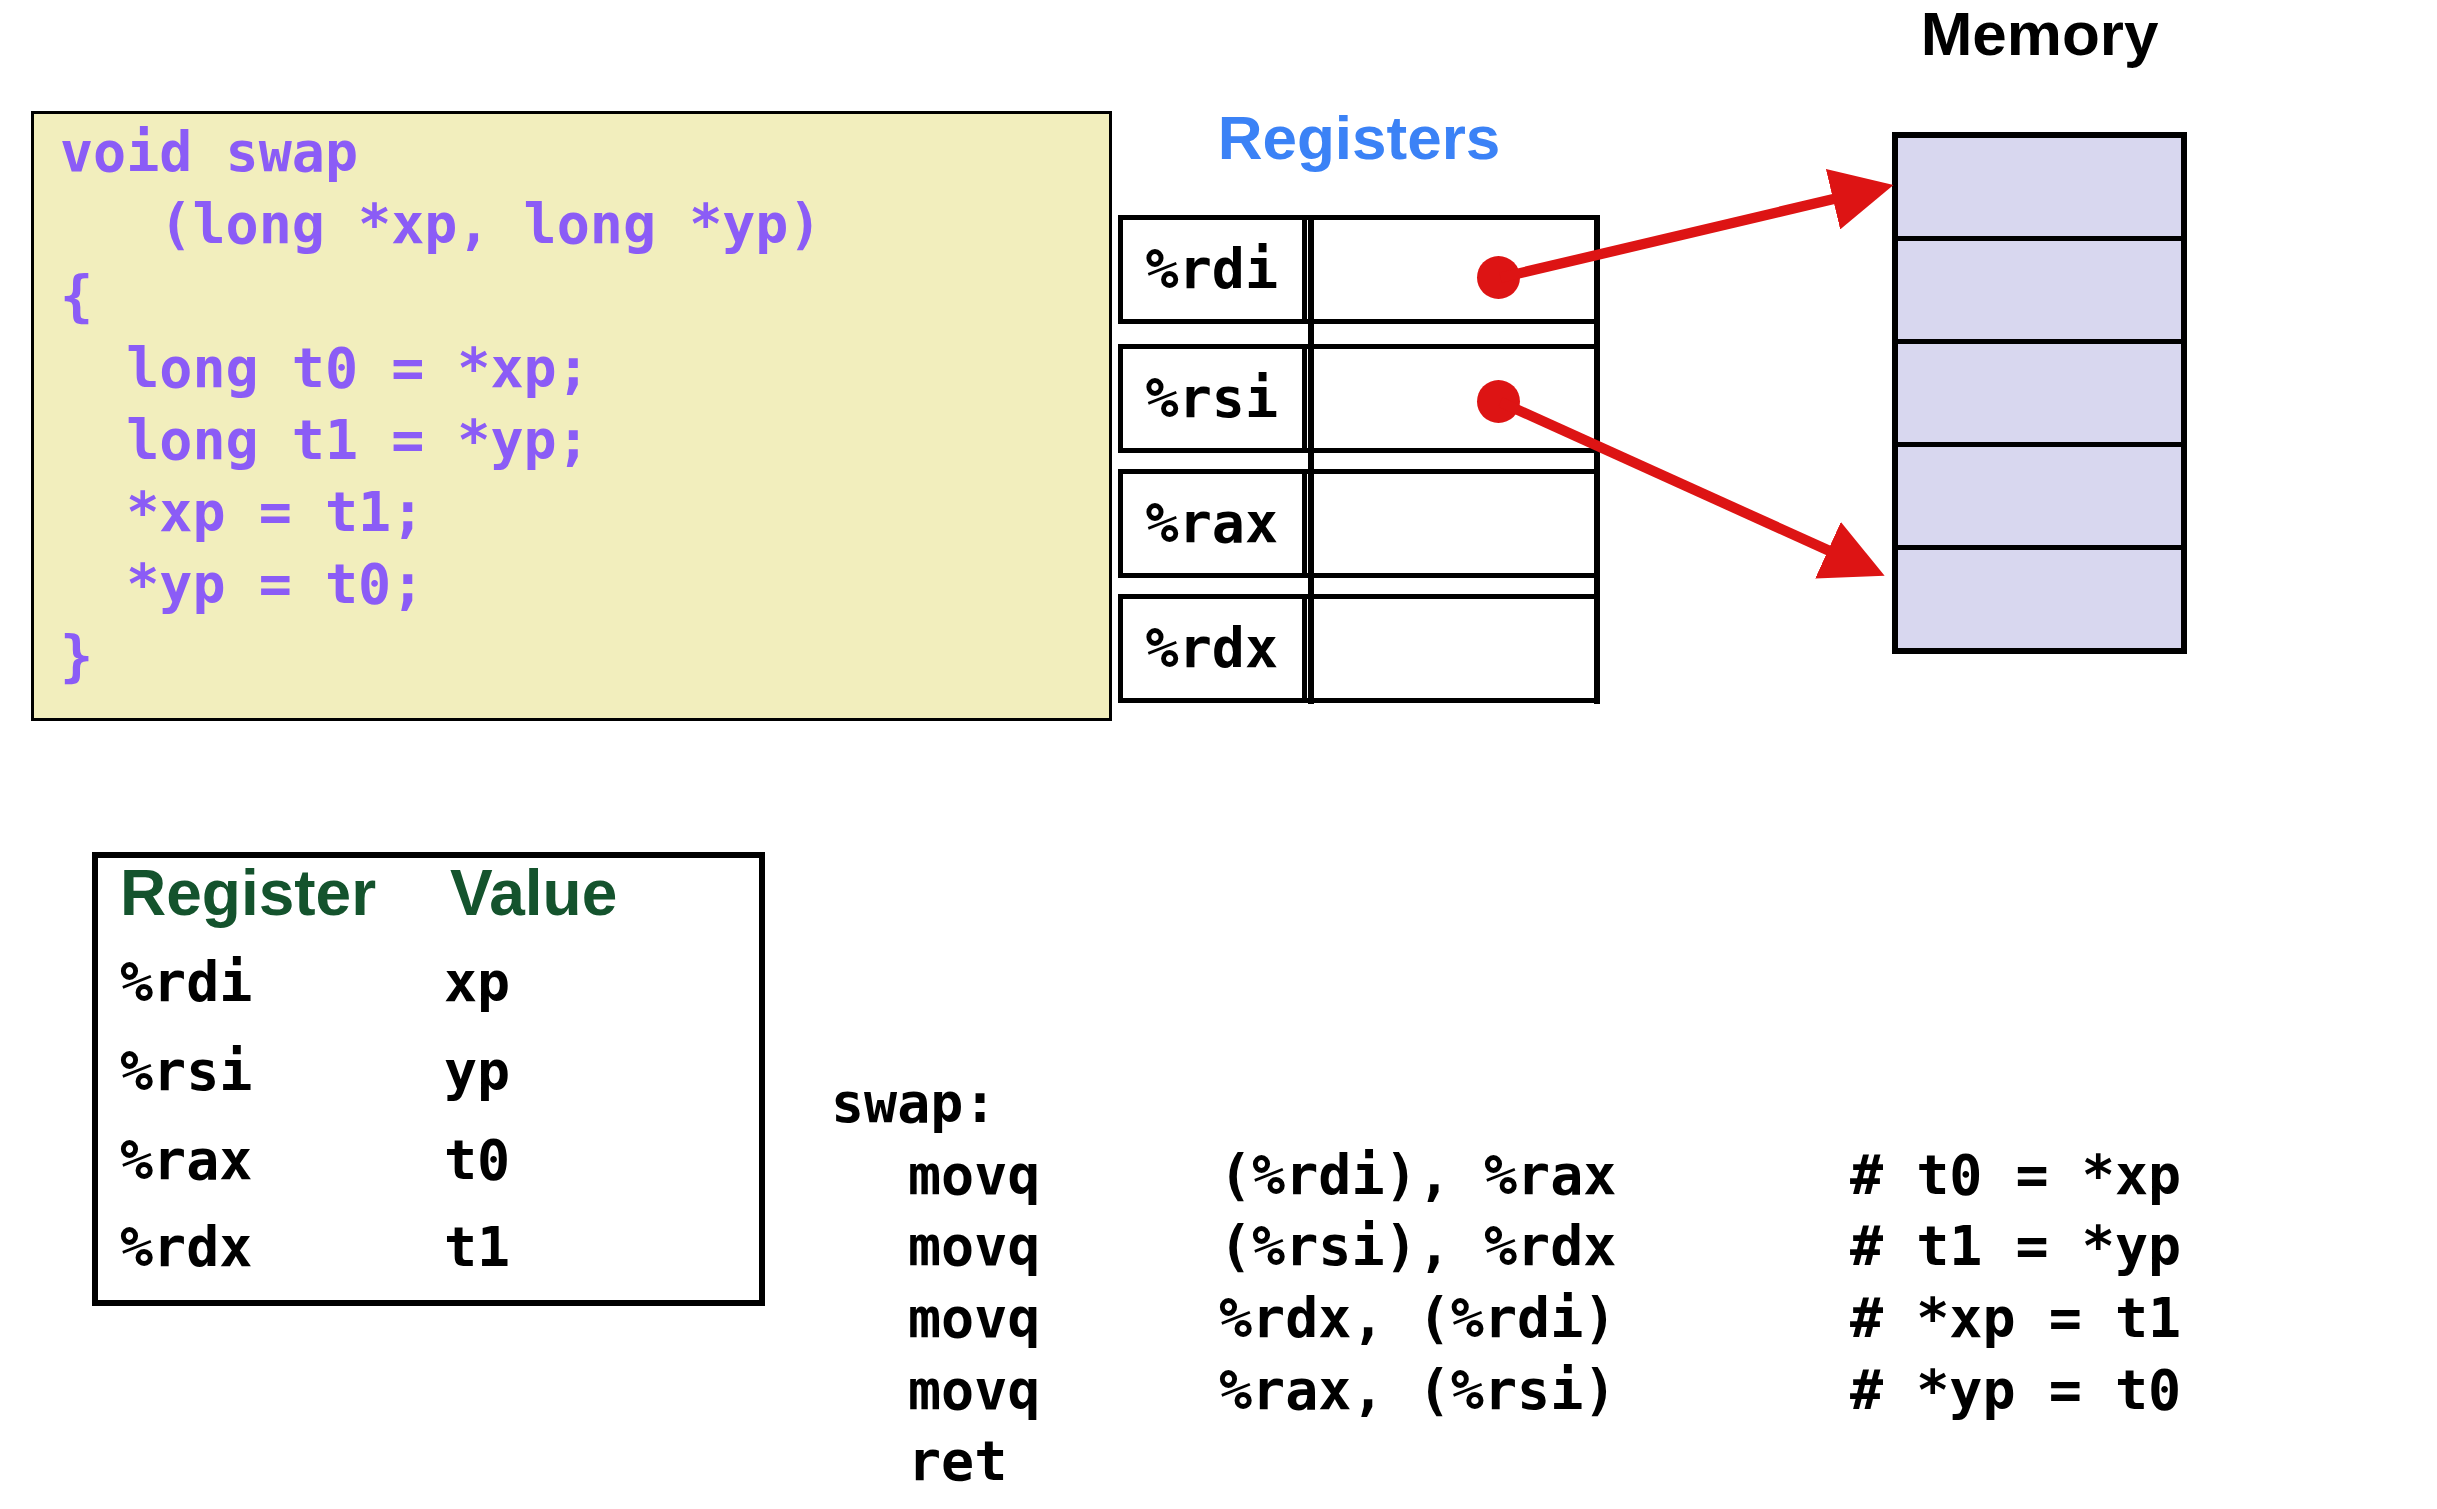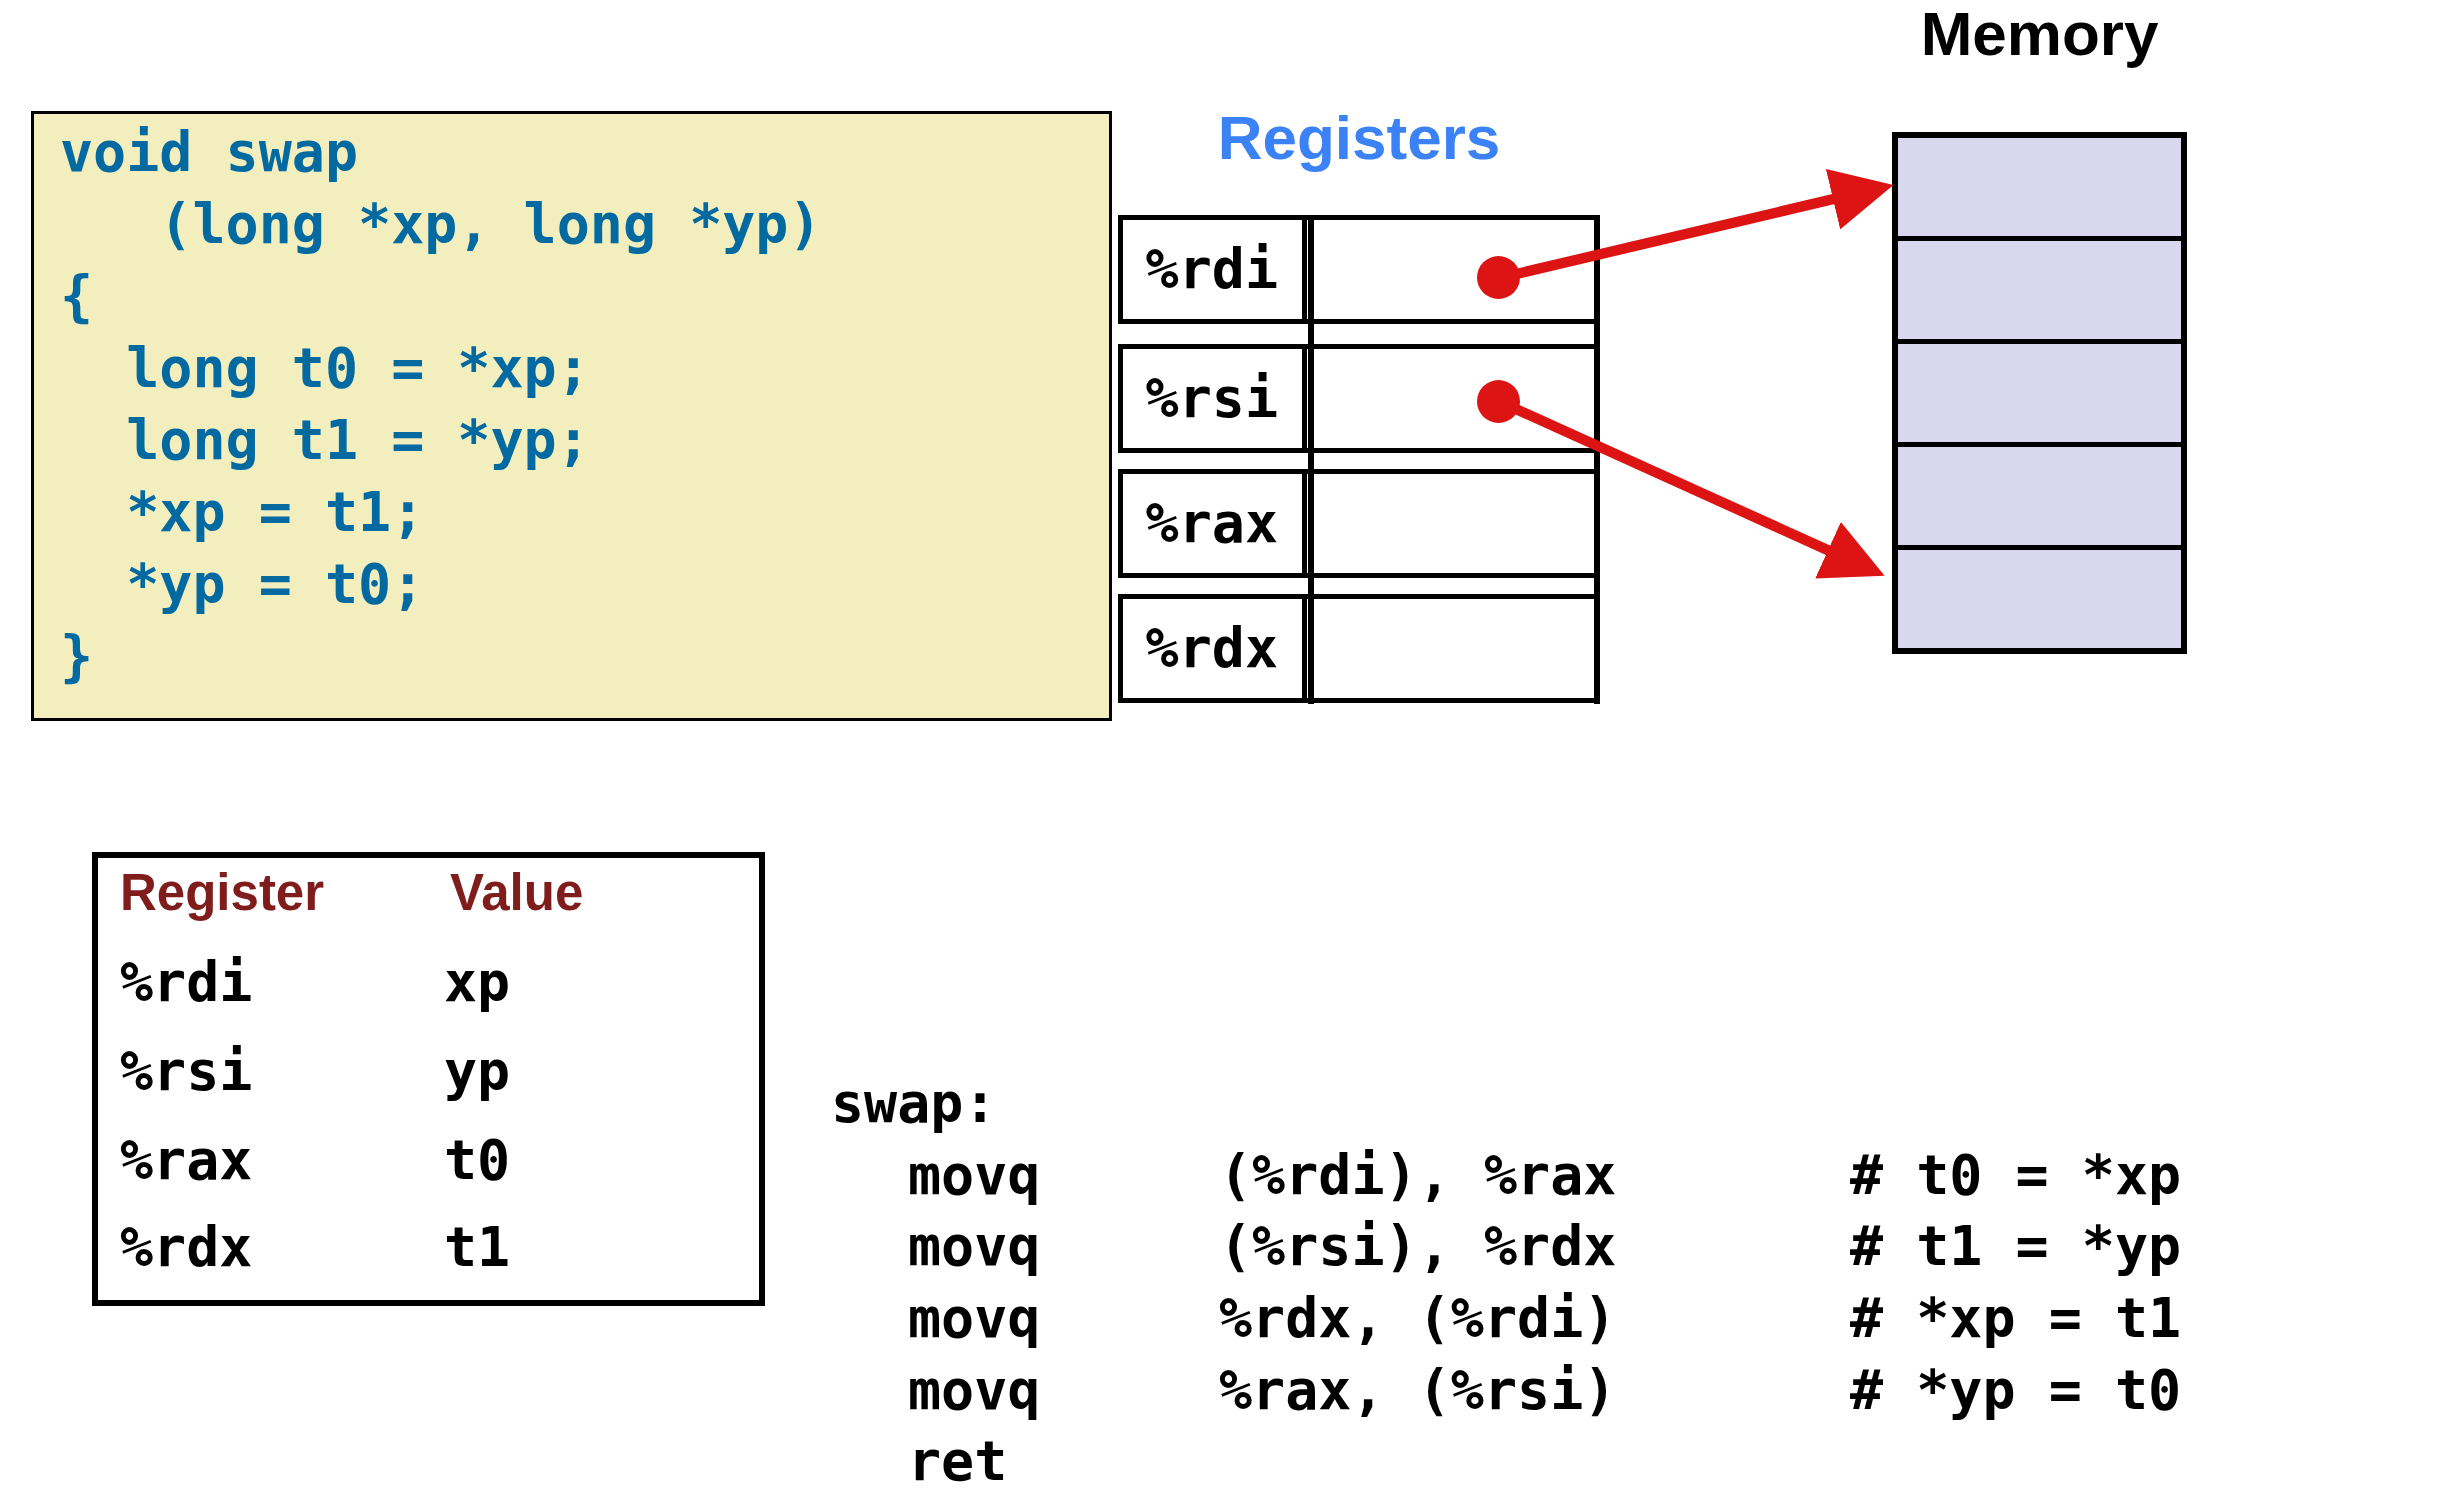--- a/index.html
+++ b/index.html
@@ -22,21 +22,21 @@
   .code-box{
     position:absolute;left:31px;top:111px;width:1081px;height:610px;
     background:var(--code-bg);
     border:3.8px solid var(--line-black);
   }
   .code-box pre{
     margin:0;padding:1.9px 0 0 26px;
     font-family:"DejaVu Sans Mono",monospace;
     font-weight:bold;
     font-size:55px;line-height:72px;
-    color:#0369a1;white-space:pre;
+    color:#8b5cf6;white-space:pre;
   }
   
   .reg-title{
     position:absolute;left:1118px;top:100px;width:482px;
     font-size:62px;line-height:75px;font-weight:bold;color:#3b82f6;
     text-align:center;
   }
   .reg-row{
     position:absolute;left:1118px;width:482px;height:109px;
     background:#fff;border:5.6px solid var(--line-black);
@@ -80,21 +80,21 @@
   }
   .arrow-line{stroke:var(--accent-red);stroke-width:11;fill:none;}
   .arrowhead{fill:var(--accent-red);}
   
   .reg-table{
     position:absolute;left:92px;top:852px;width:673px;height:454px;
     background:#fff;border:6.6px solid var(--line-black);
   }
   .tbl-line{position:absolute;left:0;width:2438px;height:72px;}
   .tbl-header span{
-    position:absolute;font-size:51px;line-height:72px;font-weight:bold;color:#7f1d1d;
+    position:absolute;font-size:64px;line-height:72px;font-weight:bold;color:#14532d;
     font-family:"Liberation Sans",sans-serif;
   }
   .tbl-row span{
     position:absolute;font-size:55px;line-height:72px;font-weight:bold;color:#000;
     font-family:"DejaVu Sans Mono",monospace;
   }
   .col-reg{left:120px;}
   .col-val{left:444px;}
   .hdr-reg{left:120px;}
   .hdr-val{left:450px;}

